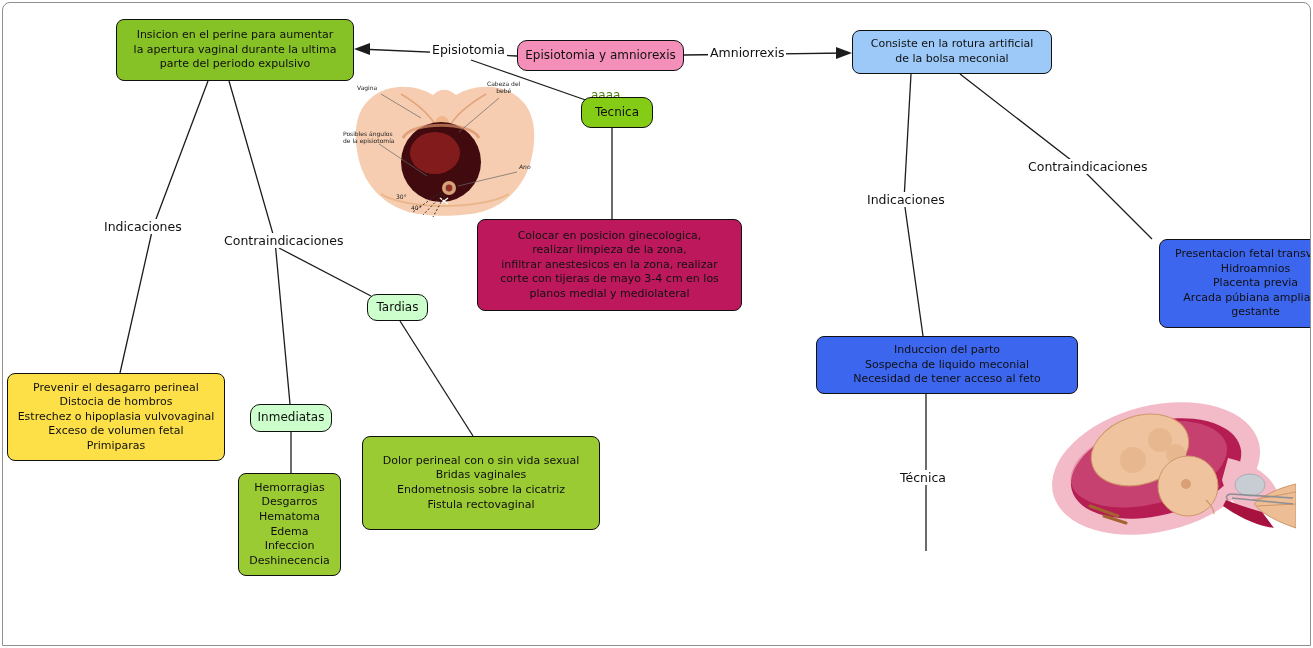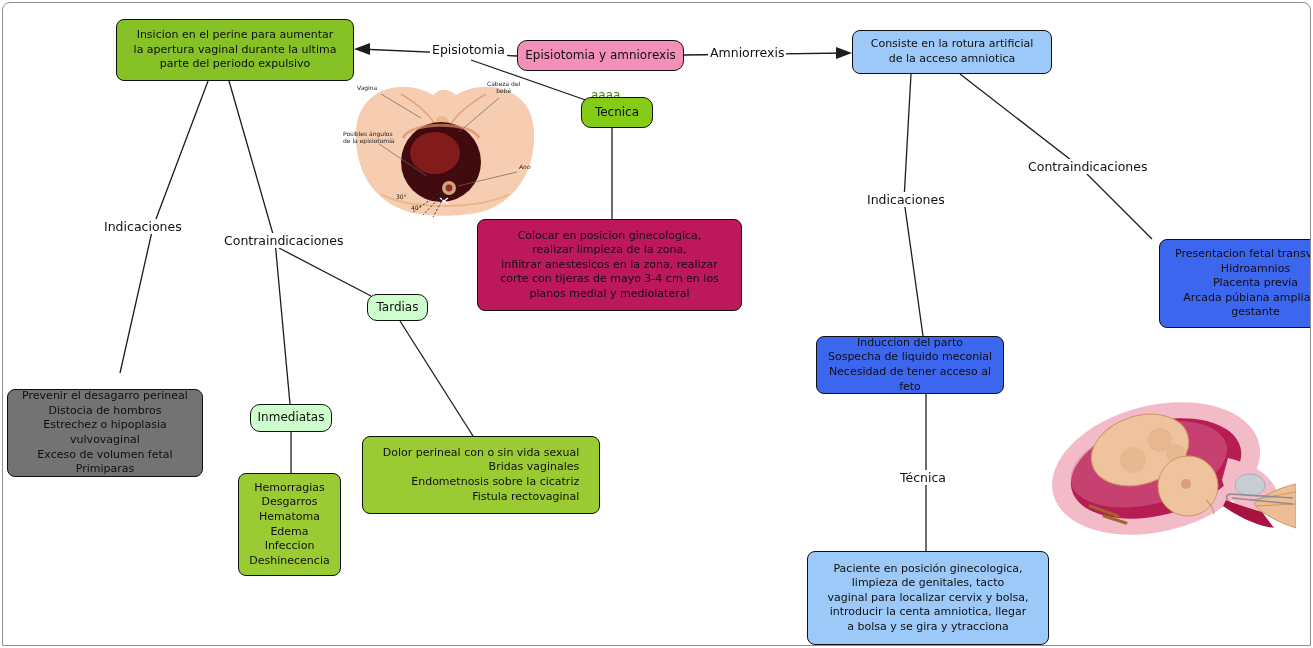--- a/index.html
+++ b/index.html
@@ -124,61 +124,56 @@
   <span class="link-label" style="left:895px;top:467px;">Técnica</span>
   <span class="stray" style="left:588px;top:85px;">aaaa</span>
 
   <div class="node small" style="left:514px;top:37px;width:167px;height:31px;background:#f48fb9;">Episiotomia y amniorexis</div>
 
   <div class="node" style="left:113px;top:16px;width:238px;height:62px;background:#86c125;">Insicion en el perine para aumentar
 la apertura vaginal durante la ultima
 parte del periodo expulsivo</div>
 
   <div class="node" style="left:849px;top:27px;width:200px;height:44px;background:#9cc9f8;">Consiste en la rotura artificial
-de la acceso amniotica</div>
+de la bolsa meconial</div>
 
   <div class="node small" style="left:578px;top:94px;width:72px;height:31px;background:#84cc16;">Tecnica</div>
 
   <div class="node" style="left:474px;top:216px;width:265px;height:92px;background:#be185d;">Colocar en posicion ginecologica,
 realizar limpieza de la zona,
 infiltrar anestesicos en la zona, realizar
 corte con tijeras de mayo 3-4 cm en los
 planos medial y mediolateral</div>
 
-  <div class="node" style="left:4px;top:370px;width:196px;height:88px;background:#737373;margin-top:16px;">Prevenir el desagarro perineal
+  <div class="node" style="left:4px;top:370px;width:218px;height:88px;background:#fde047;">Prevenir el desagarro perineal
 Distocia de hombros
 Estrechez o hipoplasia vulvovaginal
 Exceso de volumen fetal
 Primiparas</div>
 
   <div class="node small" style="left:364px;top:291px;width:61px;height:27px;background:#ccffcc;">Tardias</div>
 
   <div class="node small" style="left:247px;top:401px;width:82px;height:28px;background:#ccffcc;">Inmediatas</div>
 
   <div class="node" style="left:235px;top:470px;width:103px;height:103px;background:#9bcb33;">Hemorragias
 Desgarros
 Hematoma
 Edema
 Infeccion
 Deshinecencia</div>
 
-  <div class="node" style="left:359px;top:433px;width:238px;height:78px;background:#9bcb33;text-align:right;">Dolor perineal con o sin vida sexual
+  <div class="node" style="left:359px;top:433px;width:238px;height:94px;background:#9bcb33;">Dolor perineal con o sin vida sexual
 Bridas vaginales
 Endometnosis sobre la cicatriz
 Fistula rectovaginal</div>
 
-  <div class="node" style="left:813px;top:333px;width:188px;height:58px;background:#3d66ef;">Induccion del parto
+  <div class="node" style="left:813px;top:333px;width:262px;height:58px;background:#3d66ef;">Induccion del parto
 Sospecha de liquido meconial
 Necesidad de tener acceso al feto</div>
 
   <div class="node" style="left:1116px;top:236px;width:193px;height:89px;background:#3d66ef;margin-left:40px;">Presentacion fetal transversa
 Hidroamnios
 Placenta previa
 Arcada púbiana amplia en
 gestante</div>
 
-  <div class="node" style="left:804px;top:548px;width:242px;height:94px;background:#9cc9f8;">Paciente en posición ginecologica,
-limpieza de genitales, tacto
-vaginal para localizar cervix y bolsa,
-introducir la centa amniotica, llegar
-a bolsa y se gira y ytracciona</div>
 
 </div>
 
 </body></html>

